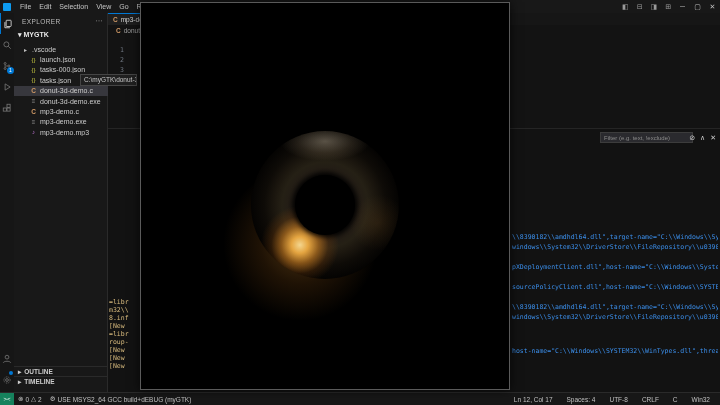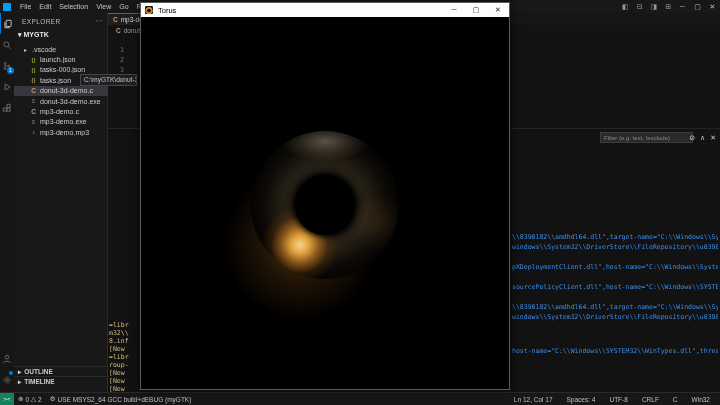--- a/index.html
+++ b/index.html
@@ -73,21 +73,21 @@
 
   
   .panel { position:absolute; left:108px; top:128px; width:612px; height:264px;
            background:#121212; border-top:1px solid #252525; }
   .filter-box { position:absolute; left:492px; top:3px; width:93px; height:11px;
                 background:#2a2a2e; border:1px solid #3c3c3c; color:#cccccc;
                 font-size:6px; padding:0 3px; font-family:"Liberation Sans", sans-serif; }
   .filter-box::placeholder { color:#8a8a8a; }
   .panel-icons { position:absolute; right:4px; top:3px; display:flex; gap:5px; }
   .p-ic { font-size:7px; color:#cccccc; line-height:11px; }
-  .console-left { position:absolute; left:1px; top:192px; width:32px; overflow:hidden;
+  .console-left { position:absolute; left:1px; top:169px; width:32px; overflow:hidden;
                   font-family:"DejaVu Sans Mono", monospace; font-size:6.5px; line-height:8px;
                   color:#d7ba7d; white-space:nowrap; }
   .console-right { position:absolute; left:404px; top:0; width:206px; height:264px; overflow:hidden; }
   .cr-line { position:absolute; left:0; width:220px; white-space:nowrap; overflow:hidden;
              font-family:"DejaVu Sans Mono", monospace; font-size:6.5px; color:#3b8eea; }
 
   
   .torus-window { position:absolute; left:140px; top:2px; width:370px; height:388px;
                   border:1px solid #5a5a5a; background:#000; z-index:10;
                   box-shadow:0 0 10px rgba(0,0,0,.7); }
@@ -294,29 +294,20 @@
     <div class="cr-line" style="top:154px;">sourcePolicyClient.dll",host-name="C:\\Windows\\SYSTEM32</div>
     <div class="cr-line" style="top:174px;">\\8390182\\amdhdl64.dll",target-name="C:\\Windows\\Syste</div>
     <div class="cr-line" style="top:184px;">windows\\System32\\DriverStore\\FileRepository\\u039045</div>
     <div class="cr-line" style="top:218px;">host-name="C:\\Windows\\SYSTEM32\\WinTypes.dll",thread-g</div>
   </div>
 </div>
 
 <div class="tooltip">C:\myGTK\donut-3d-demo.c</div>
 
 <div class="torus-window">
-  <div class="tw-titlebar">
-    <div class="tw-icon"></div>
-    <div class="tw-title">Torus</div>
-    <div class="tw-controls">
-      <div class="tw-btn">─</div>
-      <div class="tw-btn">▢</div>
-      <div class="tw-btn">✕</div>
-    </div>
-  </div>
   <div class="tw-client">
     <div class="torus-glow"></div>
     <div class="torus-ring"></div>
     <div class="torus-hole"></div>
   </div>
 </div>
 
 <div class="statusbar">
   <div class="sb-remote">&gt;&lt;</div>
   <div class="sb-item">

